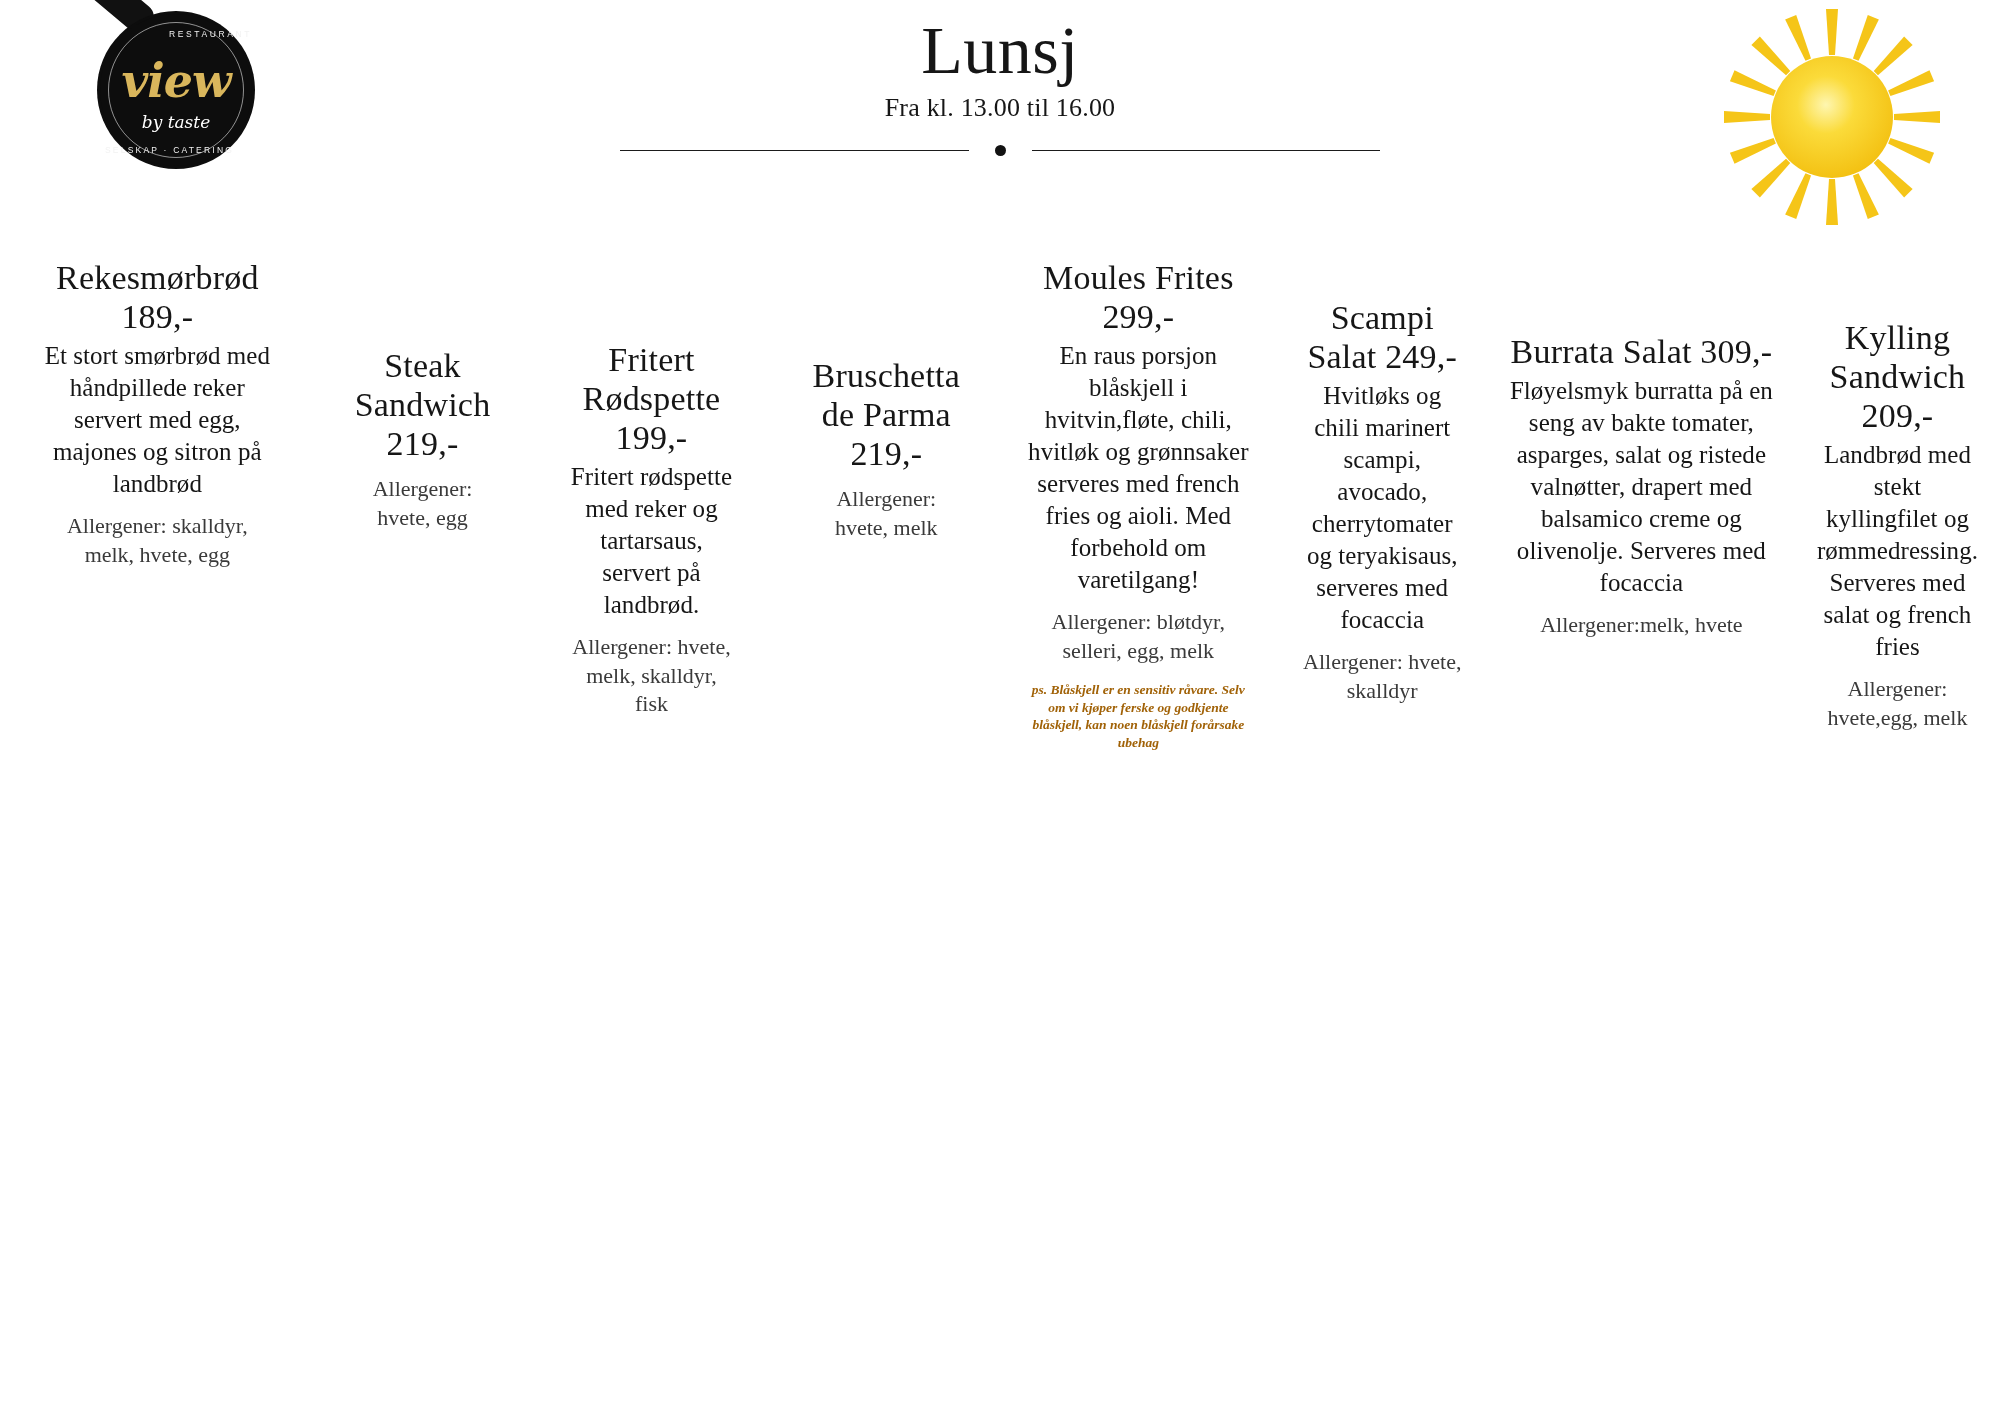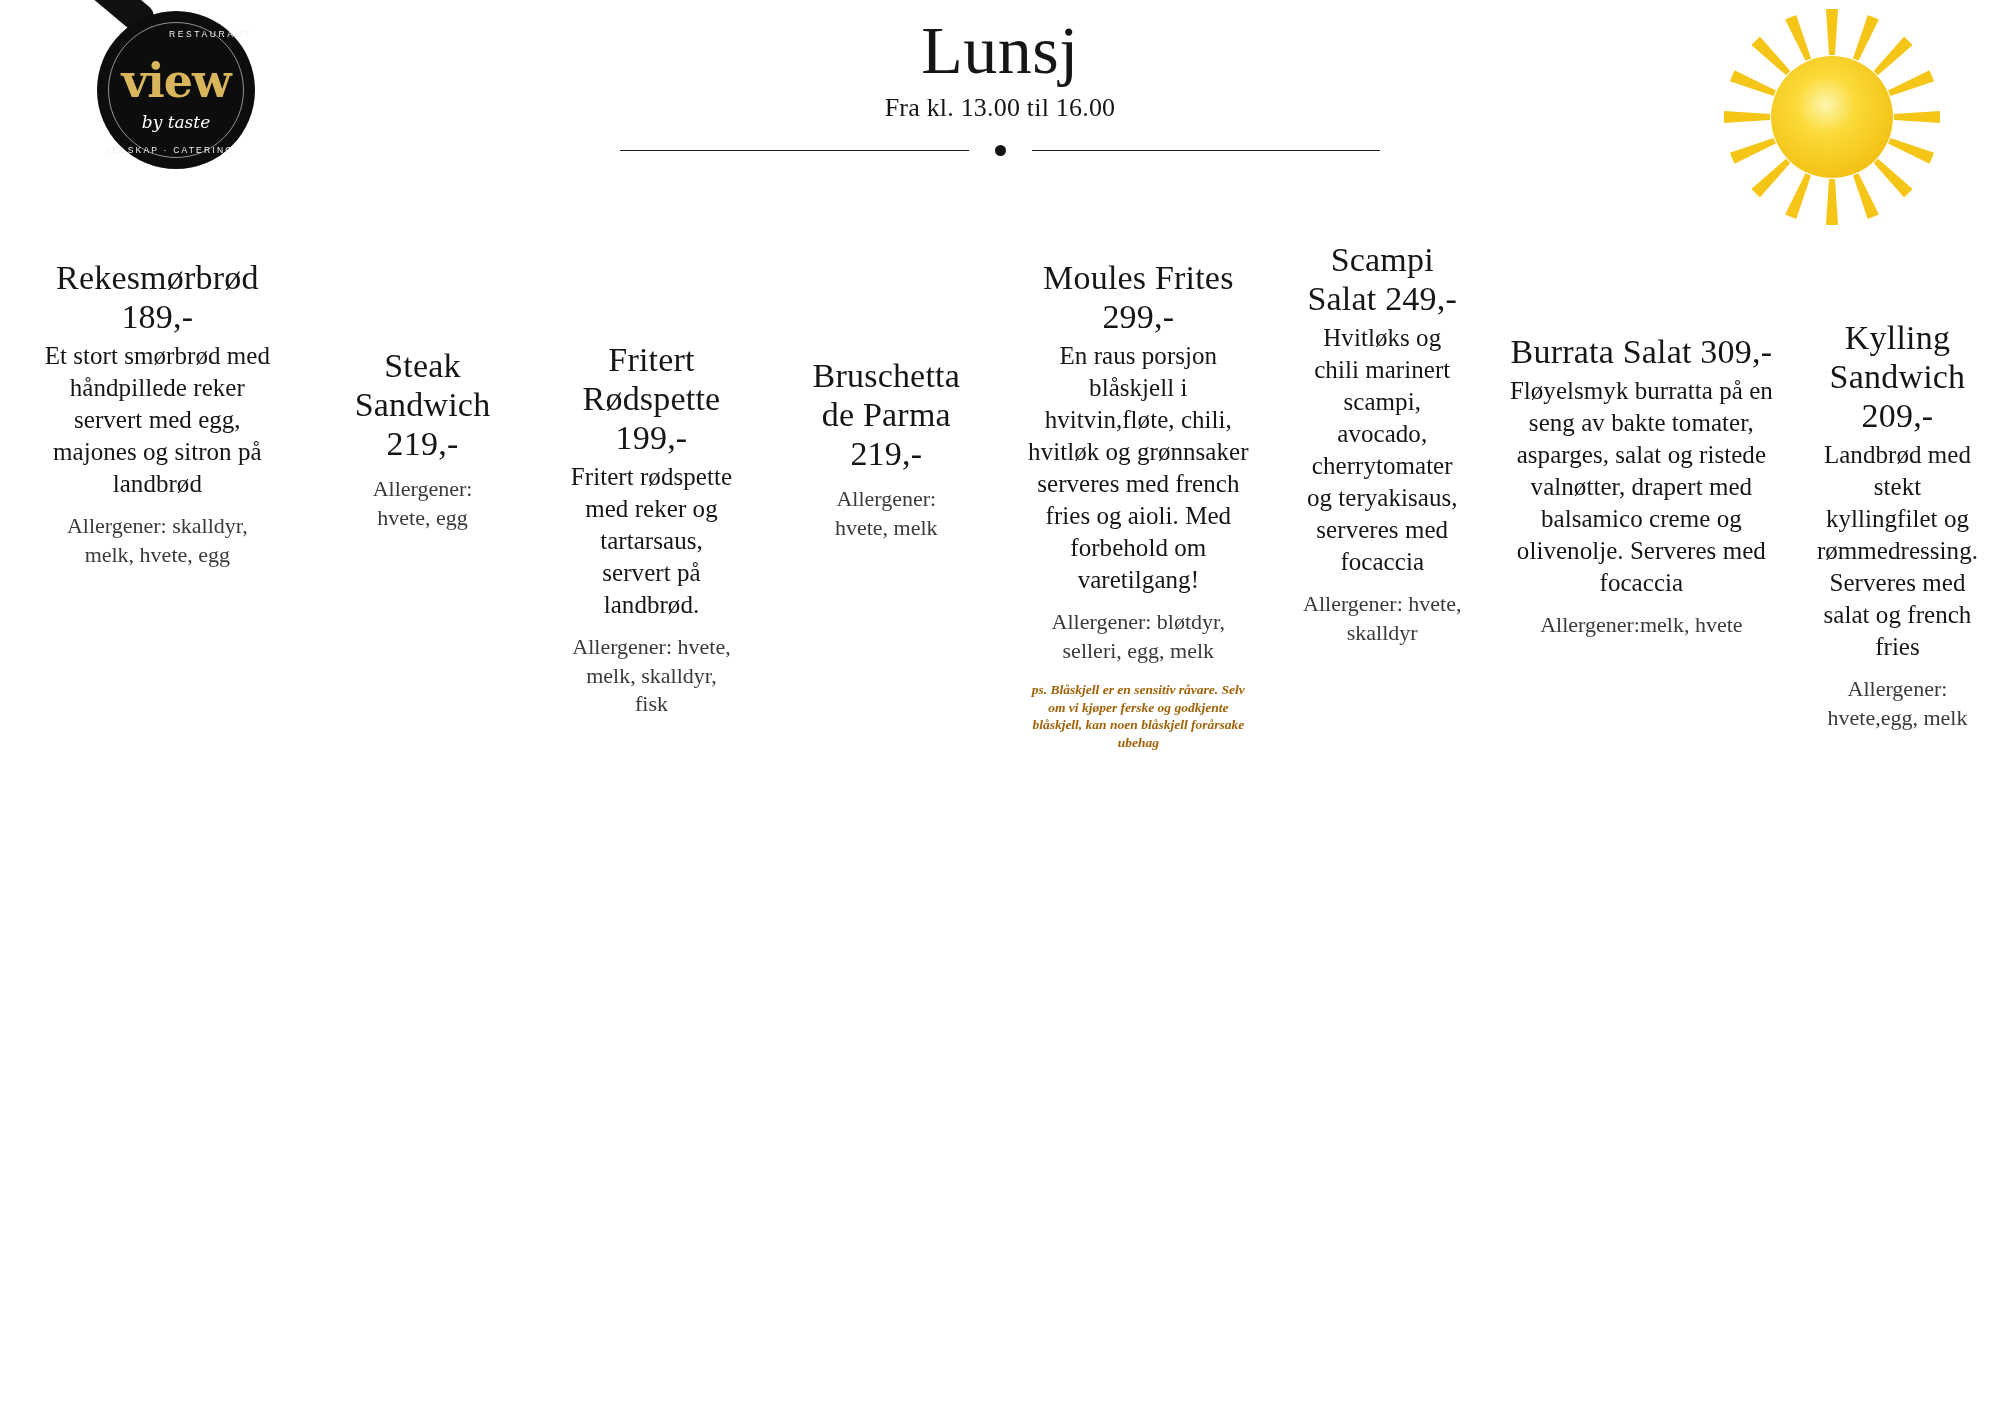--- a/index.html
+++ b/index.html
@@ -76,20 +76,21 @@
     font-size: 8.5px;
     letter-spacing: 2.2px;
     color: #f2f2f2;
   }
   .logo-view {
     position: absolute;
     left: 0; right: 0;
     top: 44px;
     text-align: center;
     font-family: "DejaVu Serif", serif;
+    font-style: italic;
     font-weight: bold;
     font-size: 46px;
     line-height: 1;
     color: #d9b65c;
     letter-spacing: -1px;
   }
   .logo-bytaste {
     position: absolute;
     left: 0; right: 0;
     top: 98px;
@@ -196,21 +197,21 @@
     color: #a16207;
   }
 
   
   .col-left .item:nth-child(1) { margin-top: 18px; }
   .col-left .item:nth-child(2) { margin-top: 106px; }
   .col-left .item:nth-child(3) { margin-top: 100px; }
   .col-left .item:nth-child(4) { margin-top: 116px; }
 
   .col-right .item:nth-child(1) { margin-top: 18px; }
-  .col-right .item:nth-child(2) { }
+  .col-right .item:nth-child(2) { margin-top: 58px; }
   .col-right .item:nth-child(3) { margin-top: 92px; }
   .col-right .item:nth-child(4) { margin-top: 78px; }
 
   .col-right .item { padding: 0 22px; }
 </style>
 </head>
 <body>
 
 <div class="logo-wrap">
   <div class="logo-handle">

